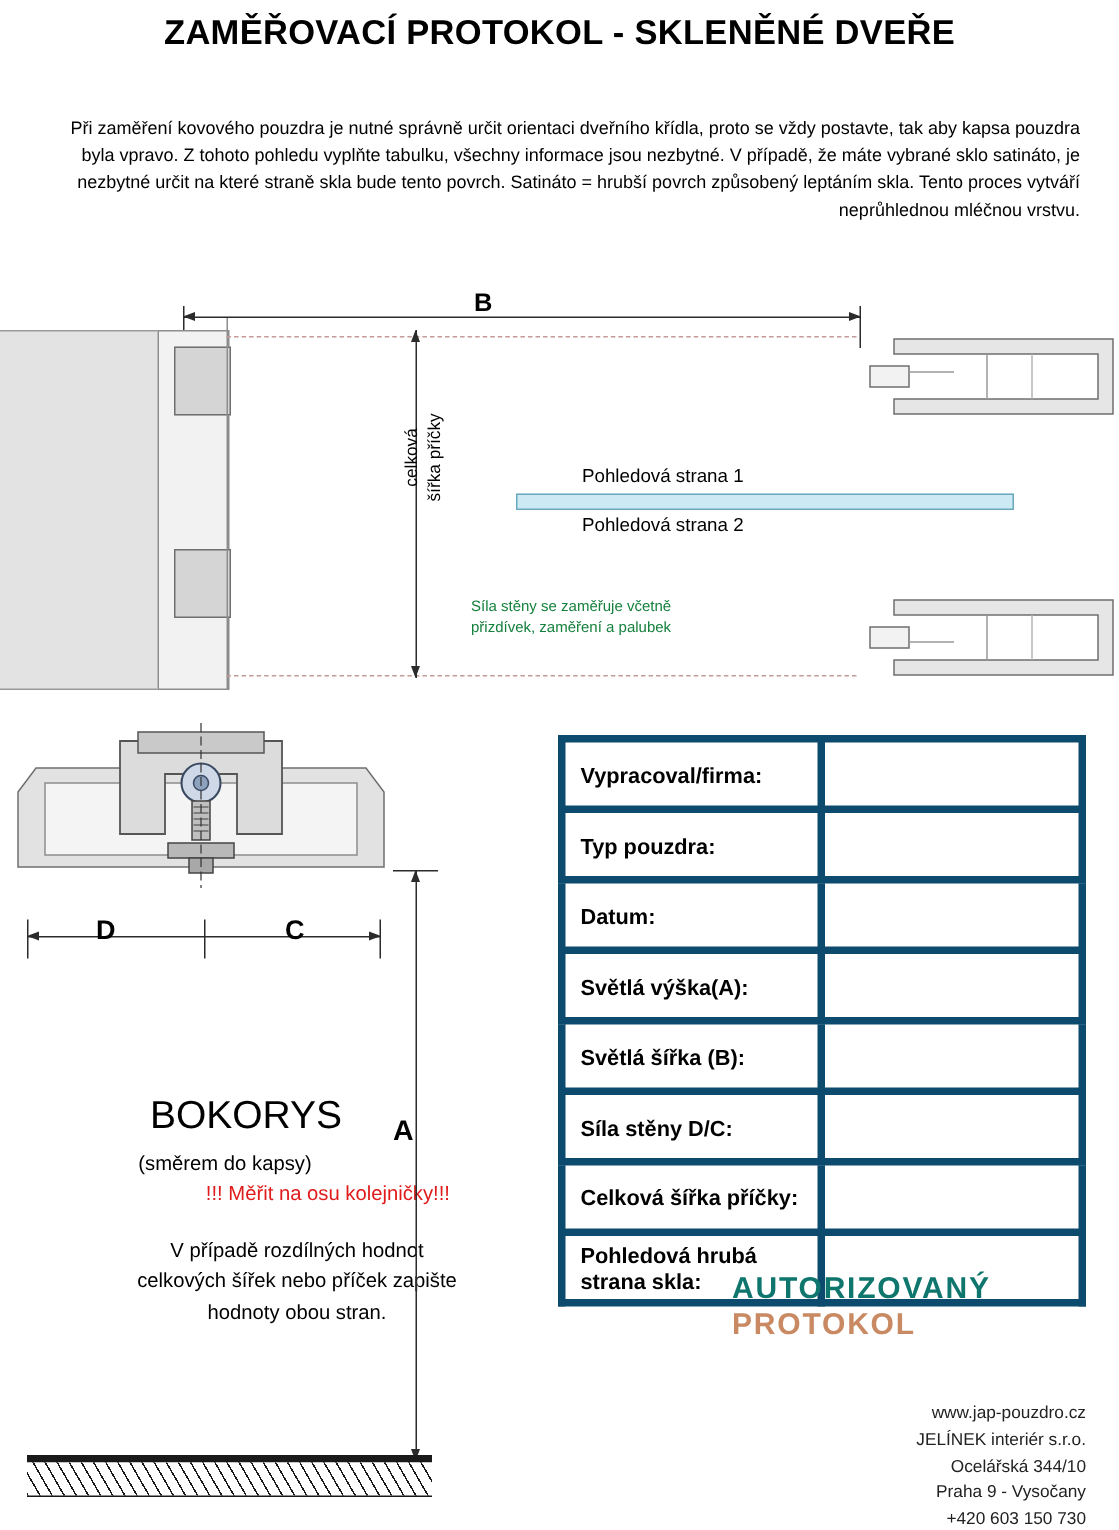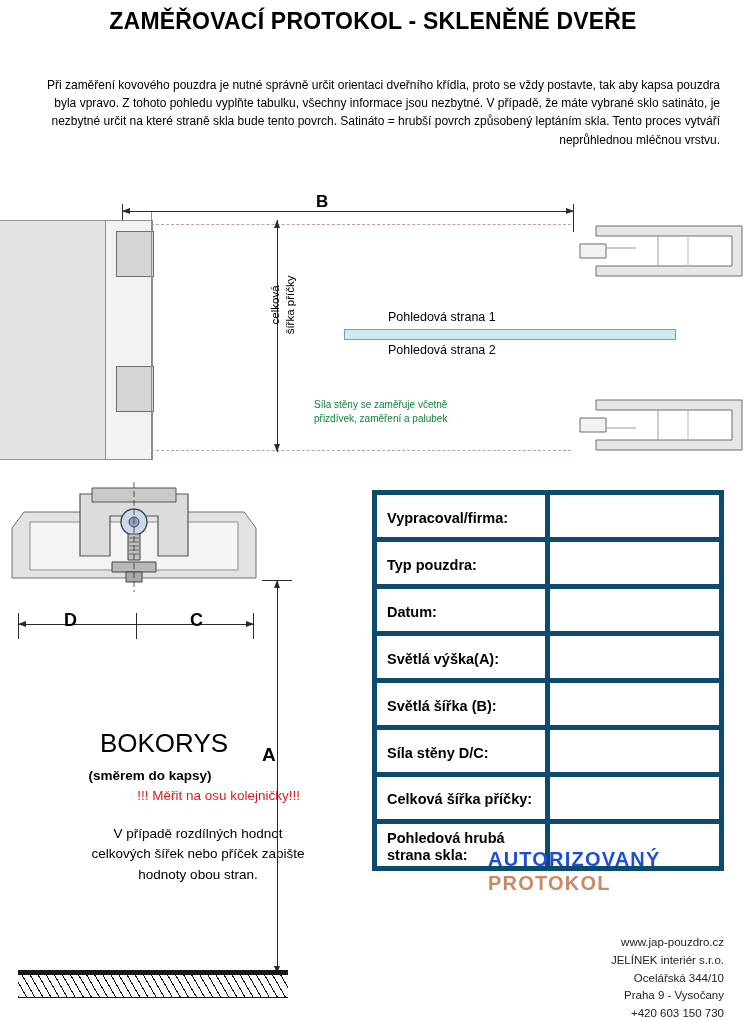--- a/index.html
+++ b/index.html
@@ -100,21 +100,21 @@
   .dimDC:before{left:0;border-right:8px solid #2b2b2b;}
   .dimDC:after{right:0;border-left:8px solid #2b2b2b;}
   .tickv{position:absolute;width:1px;height:26px;background:#2b2b2b;top:137px;}
   .tick1{left:18px;}
   .tick2{left:136px;}
   .tick3{left:253px;}
   .dlab{position:absolute;left:64px;top:134px;font-size:18px;font-weight:bold;}
   .clab{position:absolute;left:190px;top:134px;font-size:18px;font-weight:bold;}
 
   .bokorys{position:absolute;left:0;top:252px;width:300px;text-align:center;font-size:26px;margin-left:14px;}
-  .sub1{position:absolute;left:0;top:292px;width:300px;text-align:center;font-size:13.5px;font-weight:bold;}
+  .sub1{position:absolute;left:0;top:292px;width:300px;text-align:center;font-size:13.5px;font-weight:normal;}
   .sub2{position:absolute;left:0;top:312px;width:300px;text-align:right;font-size:13.5px;color:#e01b1b;}
   .note{position:absolute;left:0;top:348px;width:300px;text-align:center;font-size:13.5px;line-height:1.5;padding-left:48px;}
 
   
   .adim{position:absolute;left:277px;top:104px;width:1px;height:394px;background:#2b2b2b;}
   .adim:before,.adim:after{
     content:"";position:absolute;left:-3px;width:0;height:0;
     border-left:3.5px solid transparent;border-right:3.5px solid transparent;
   }
   .adim:before{top:0;border-bottom:8px solid #2b2b2b;}
@@ -131,21 +131,21 @@
 
   
   .tbl{position:absolute;left:372px;top:490px;width:352px;border-collapse:collapse;}
   .tbl td{border:5px solid #0c4a6e;height:38px;font-size:14.5px;font-weight:bold;padding:4px 0 0 10px;vertical-align:middle;}
   .tbl td.lab{width:164px;}
   .tbl td.val{width:186px;}
   .tbl td.two{line-height:1.2;border-radius:13px;}
 
   
   .logo{position:absolute;left:488px;top:848px;width:250px;height:86px;}
-  .logoline1{position:absolute;left:0;top:0;font-size:20px;font-weight:bold;color:#1d4ed8;letter-spacing:1.2px;}
+  .logoline1{position:absolute;left:0;top:0;font-size:20px;font-weight:bold;color:#0f766e;letter-spacing:1.2px;}
   .logoline2{position:absolute;left:0;top:24px;font-size:20px;font-weight:bold;color:#c98a63;letter-spacing:1.2px;}
   .jap{position:absolute;left:122px;top:12px;font-size:48px;font-weight:bold;letter-spacing:2px;color:#1a1a1a;}
 
   .contact{position:absolute;left:440px;top:934px;width:284px;text-align:right;font-size:11.5px;line-height:1.55;color:#222;}
 </style>
 </head>
 <body>
 
 <div class="page">
 

